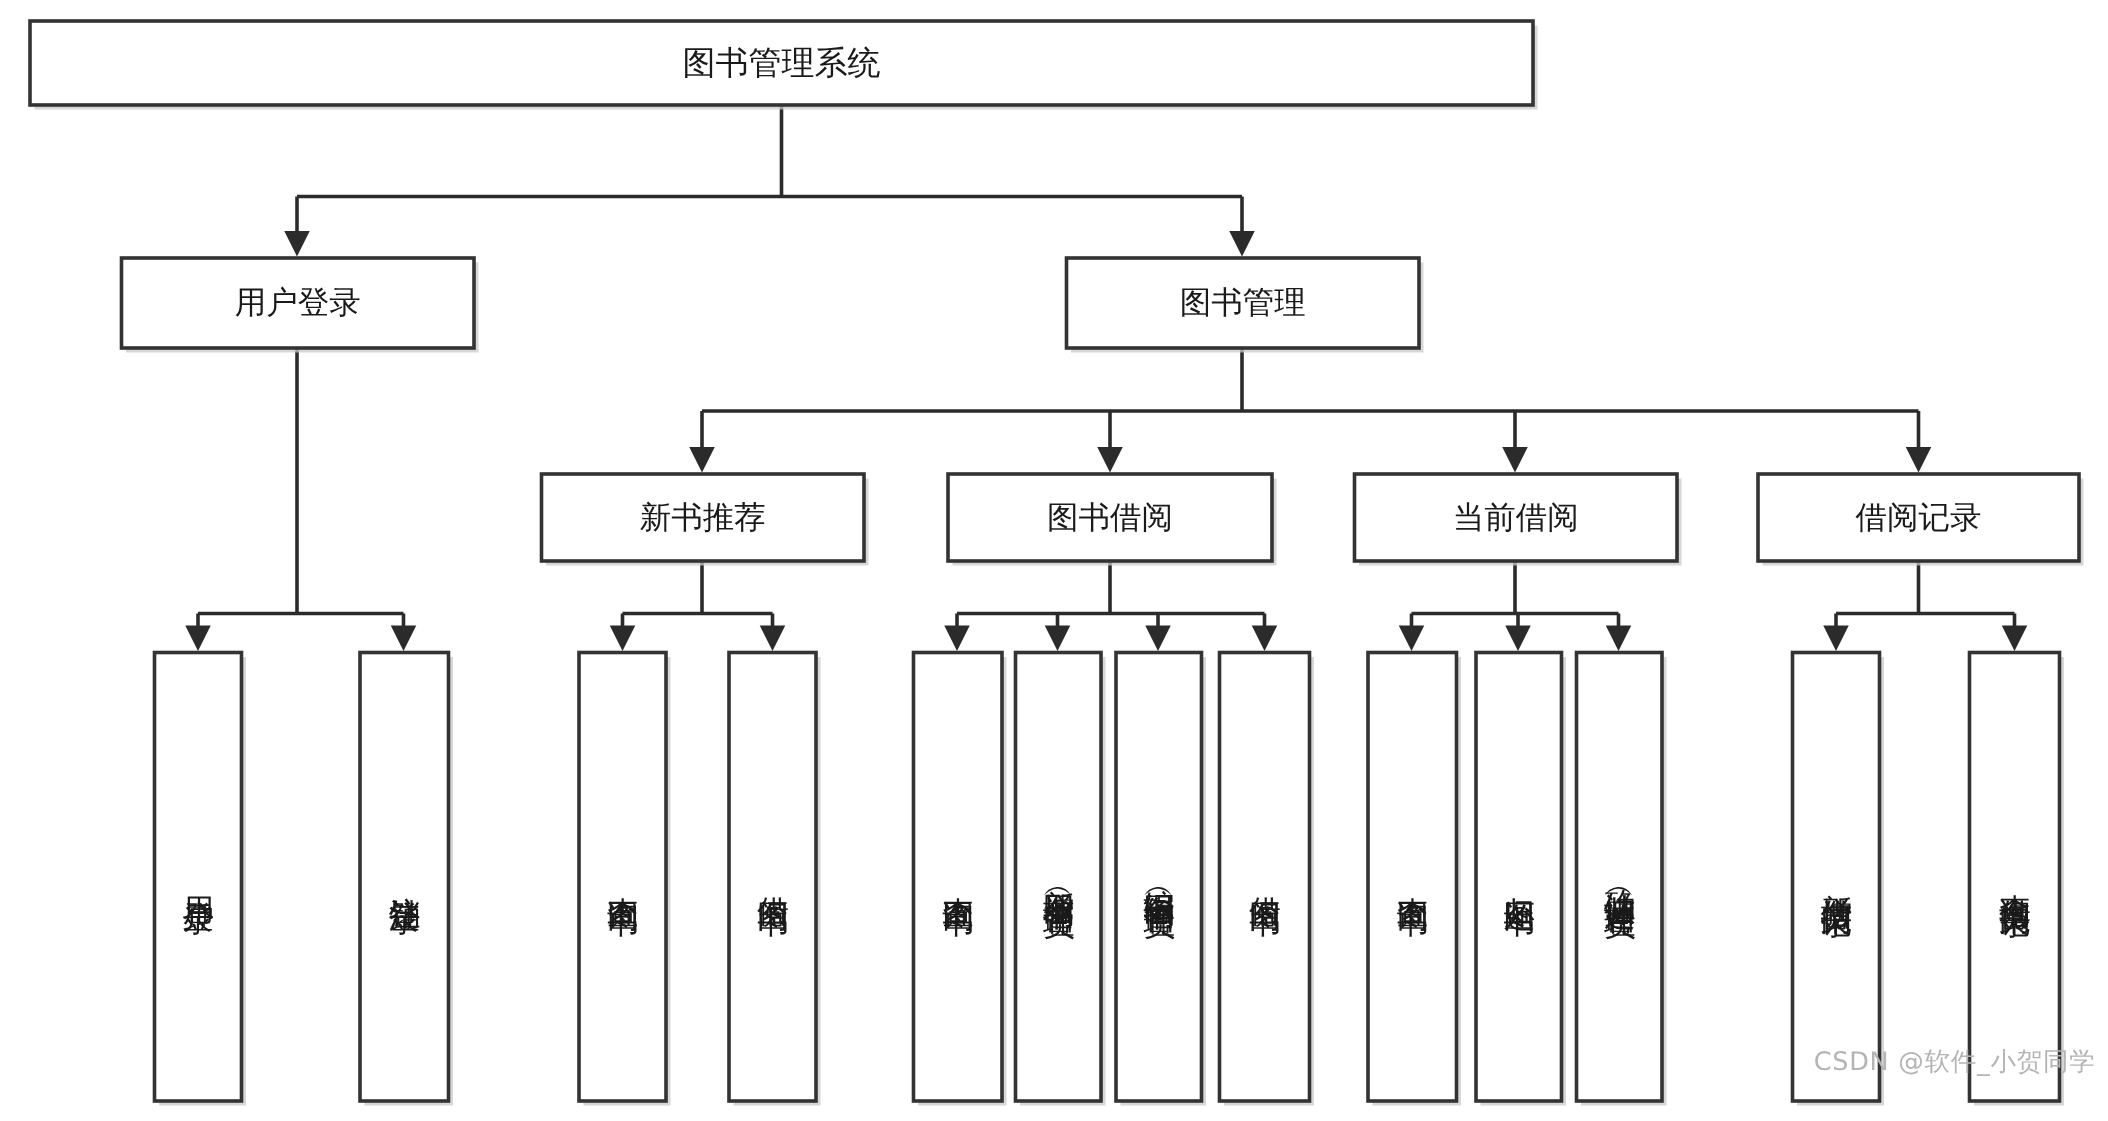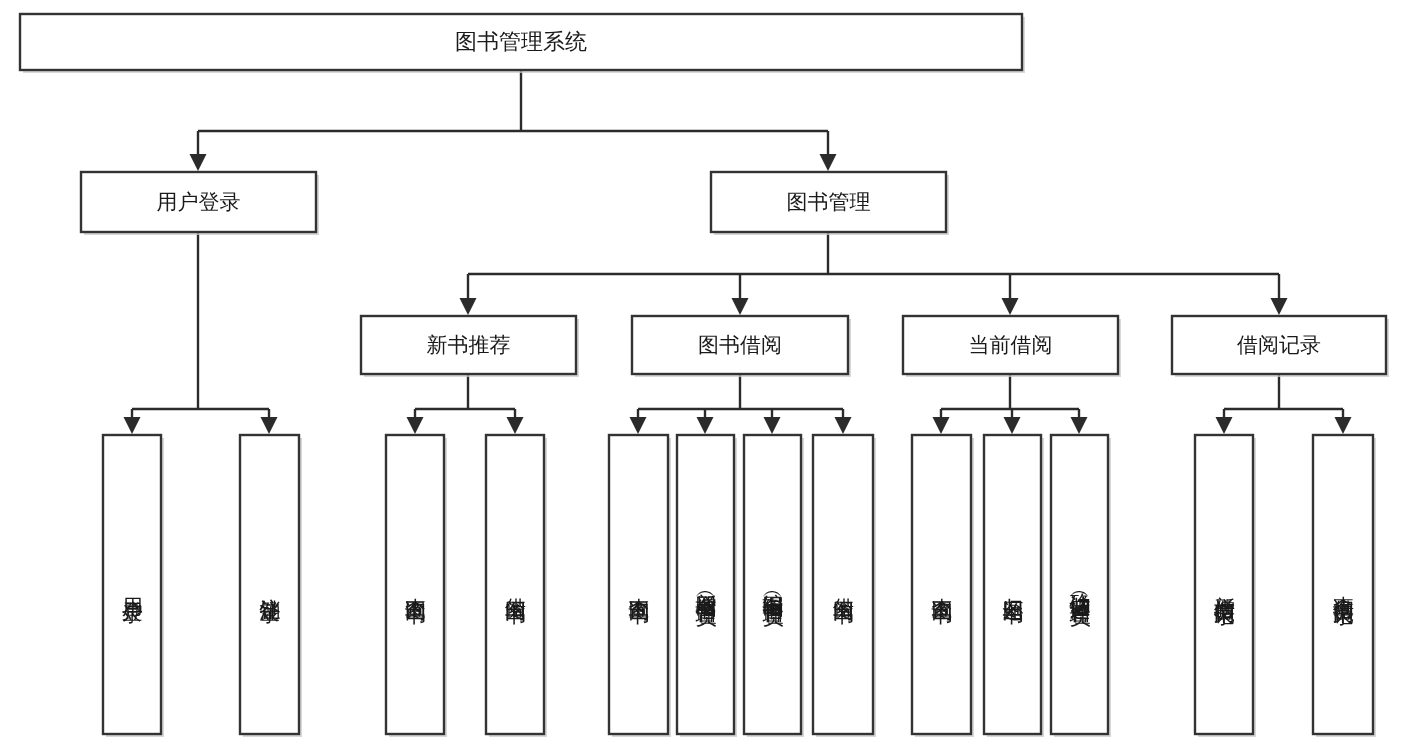--- a/index.html
+++ b/index.html
@@ -235,13 +235,14 @@
       <div class="vlabel-wrap" style="left: 1051px; top: 435px; width: 57px; height: 299px;">
         <span class="vlabel-text">确认归还（管理员）</span>
       </div>
       <div class="vlabel-wrap" style="left: 1195px; top: 435px; width: 58px; height: 299px;">
         <span class="vlabel-text">新增借阅记录</span>
       </div>
       <div class="vlabel-wrap" style="left: 1313px; top: 435px; width: 60px; height: 299px;">
         <span class="vlabel-text">查询借阅记录</span>
       </div>
     </div>
+  <div class="watermark">CSDN @软件_小贺同学</div>
 </div>
 
 </body></html>

